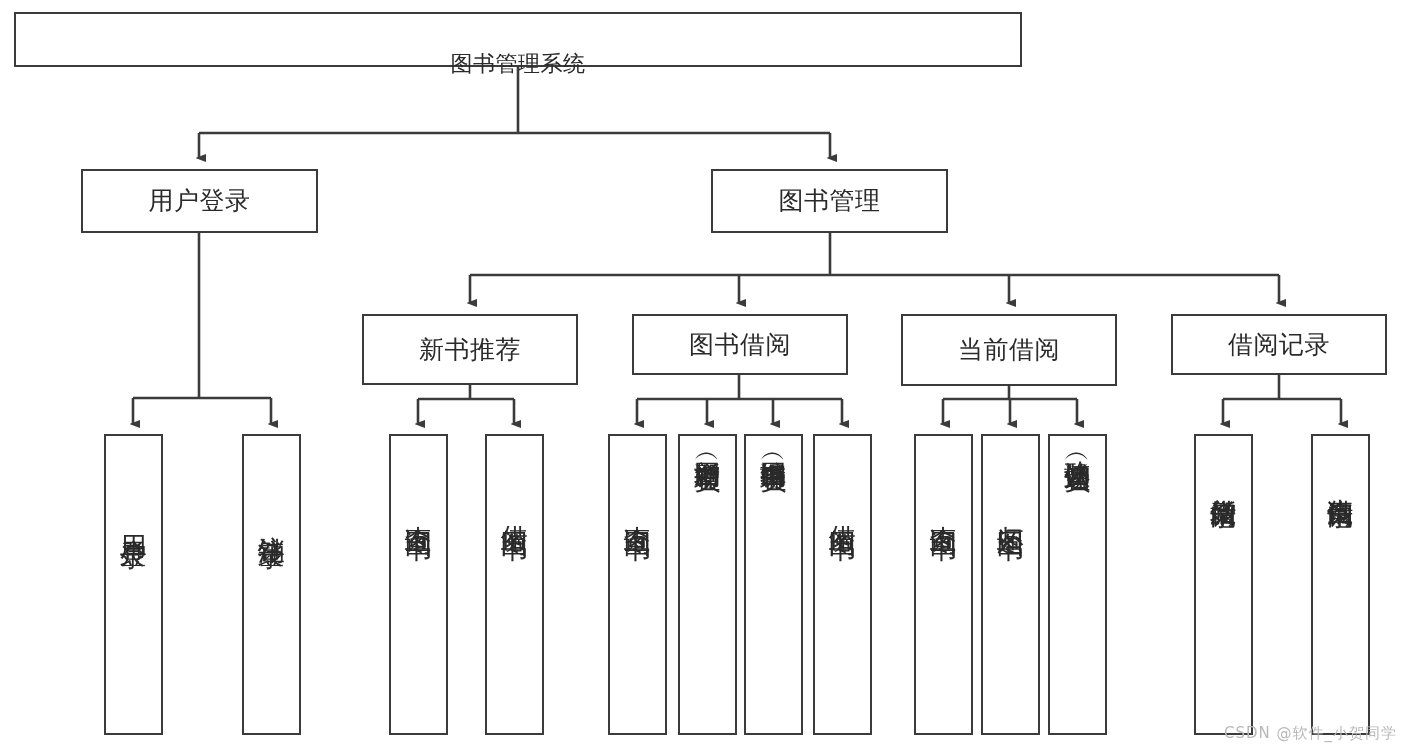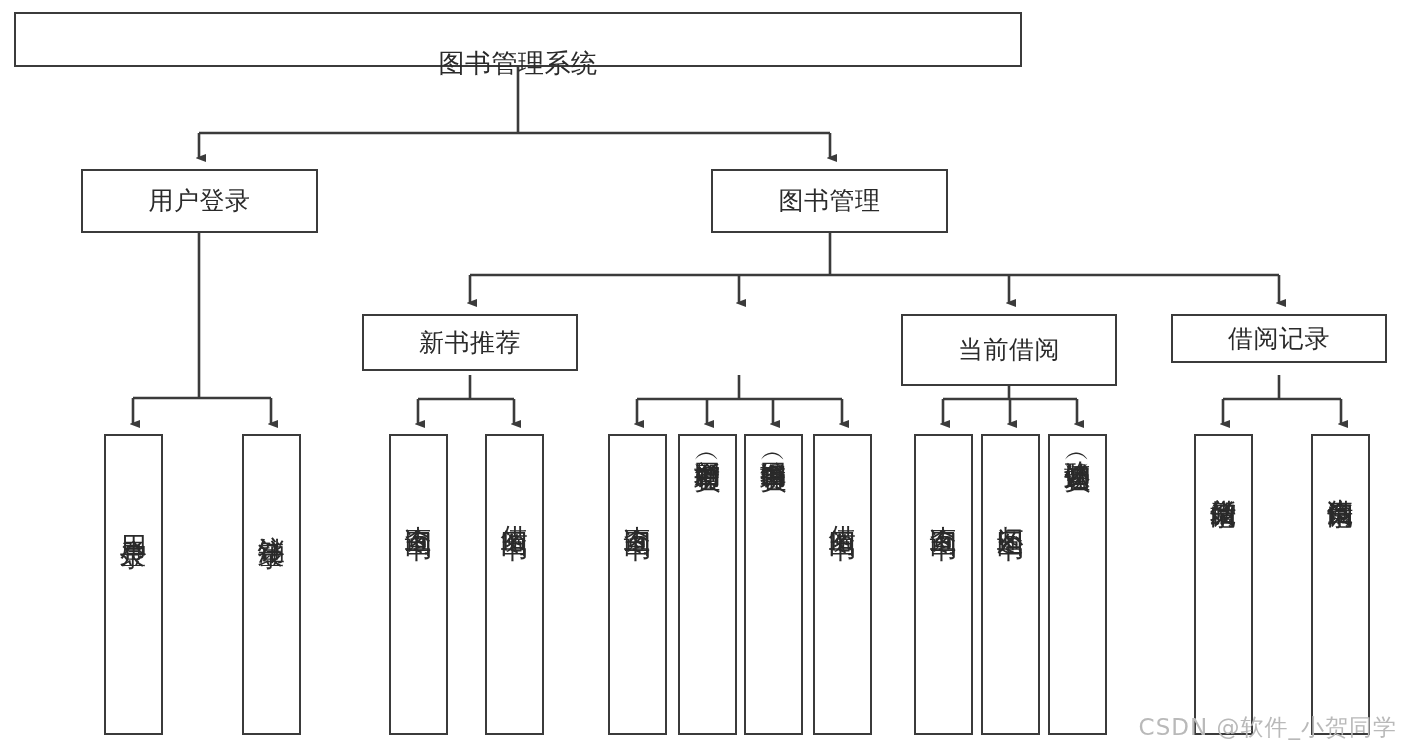--- a/index.html
+++ b/index.html
@@ -40,21 +40,21 @@
     text-align: center;
     line-height: 1.18;
     letter-spacing: 0.5px;
   }
   
   .node.h .node-label {
     font-size: 25px;
     white-space: nowrap;
   }
   .node.root .node-label {
-    font-size: 26px;
+    font-size: 22px;
     margin-top: 48px;
   }
   
   .node.v {
     align-items: flex-start;
     justify-content: center;
     padding-top: 6px;
   }
   .node.v .node-label {
     writing-mode: vertical-rl;
@@ -65,21 +65,21 @@
     white-space: nowrap;
   }
   .node.v.tall .node-label {
     font-size: 26px;
     letter-spacing: 1px;
   }
   .watermark {
     position: absolute;
     right: 8px;
     bottom: 4px;
-    font-size: 23px;
+    font-size: 15px;
     color: #b9b9b9;
     letter-spacing: 1px;
     white-space: nowrap;
     user-select: none;
   }
 </style>
 </head>
 <body>
 
 <div id="diagram-root">
@@ -139,27 +139,30 @@
     <span class="node-label">图书管理系统</span>
   </div>
 
   <div class="node h" style="left:81px; top:169px; width:237px; height:64px;">
     <span class="node-label">用户登录</span>
   </div>
   <div class="node h" style="left:711px; top:169px; width:237px; height:64px;align-items:center;">
     <span class="node-label">图书管理</span>
   </div>
 
-  <div class="node h" style="left:362px; top:314px; width:216px; height:57px;">
+  <div class="node h" style="left:362px; top:314px; width:216px; height:71px;">
     <span class="node-label">新书推荐</span>
+  </div>
+  <div class="node h" style="left:632px; top:314px; width:216px; height:61px;">
+    <span class="node-label">图书借阅</span>
   </div>
   <div class="node h" style="left:901px; top:314px; width:216px; height:72px;">
     <span class="node-label">当前借阅</span>
   </div>
-  <div class="node h" style="left:1171px; top:314px; width:216px; height:49px;">
+  <div class="node h" style="left:1171px; top:314px; width:216px; height:61px;">
     <span class="node-label">借阅记录</span>
   </div>
 
   <div class="node v" style="left:104px; top:434px; width:59px; height:301px; padding-top:78px;">
     <span class="node-label">用户登录</span>
   </div>
   <div class="node v" style="left:242px; top:434px; width:59px; height:301px; padding-top:78px;">
     <span class="node-label">注销登录</span>
   </div>
 

